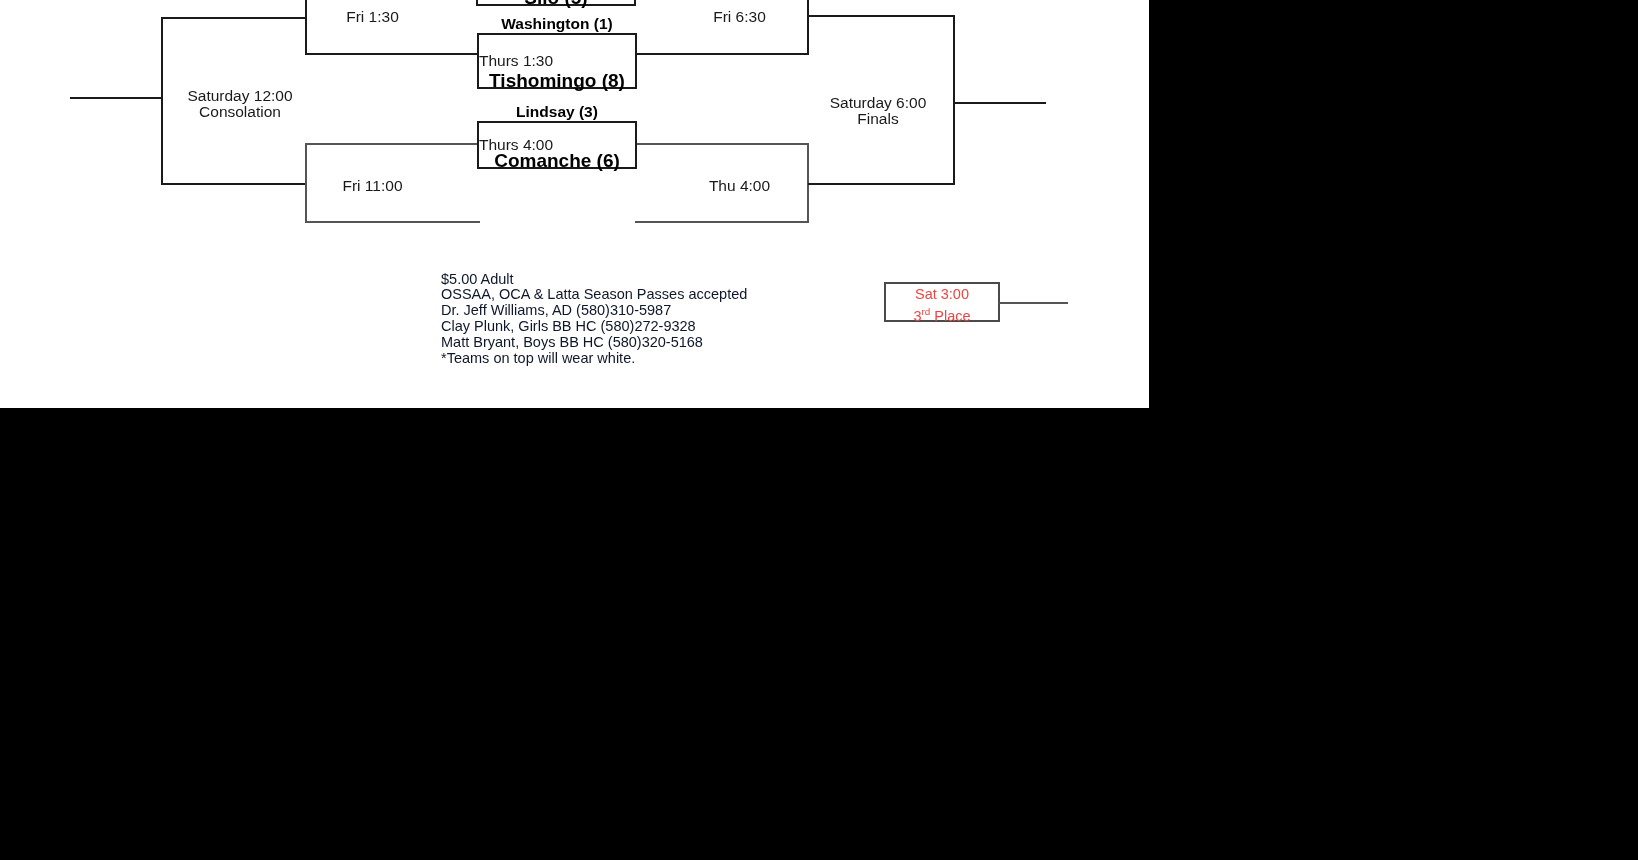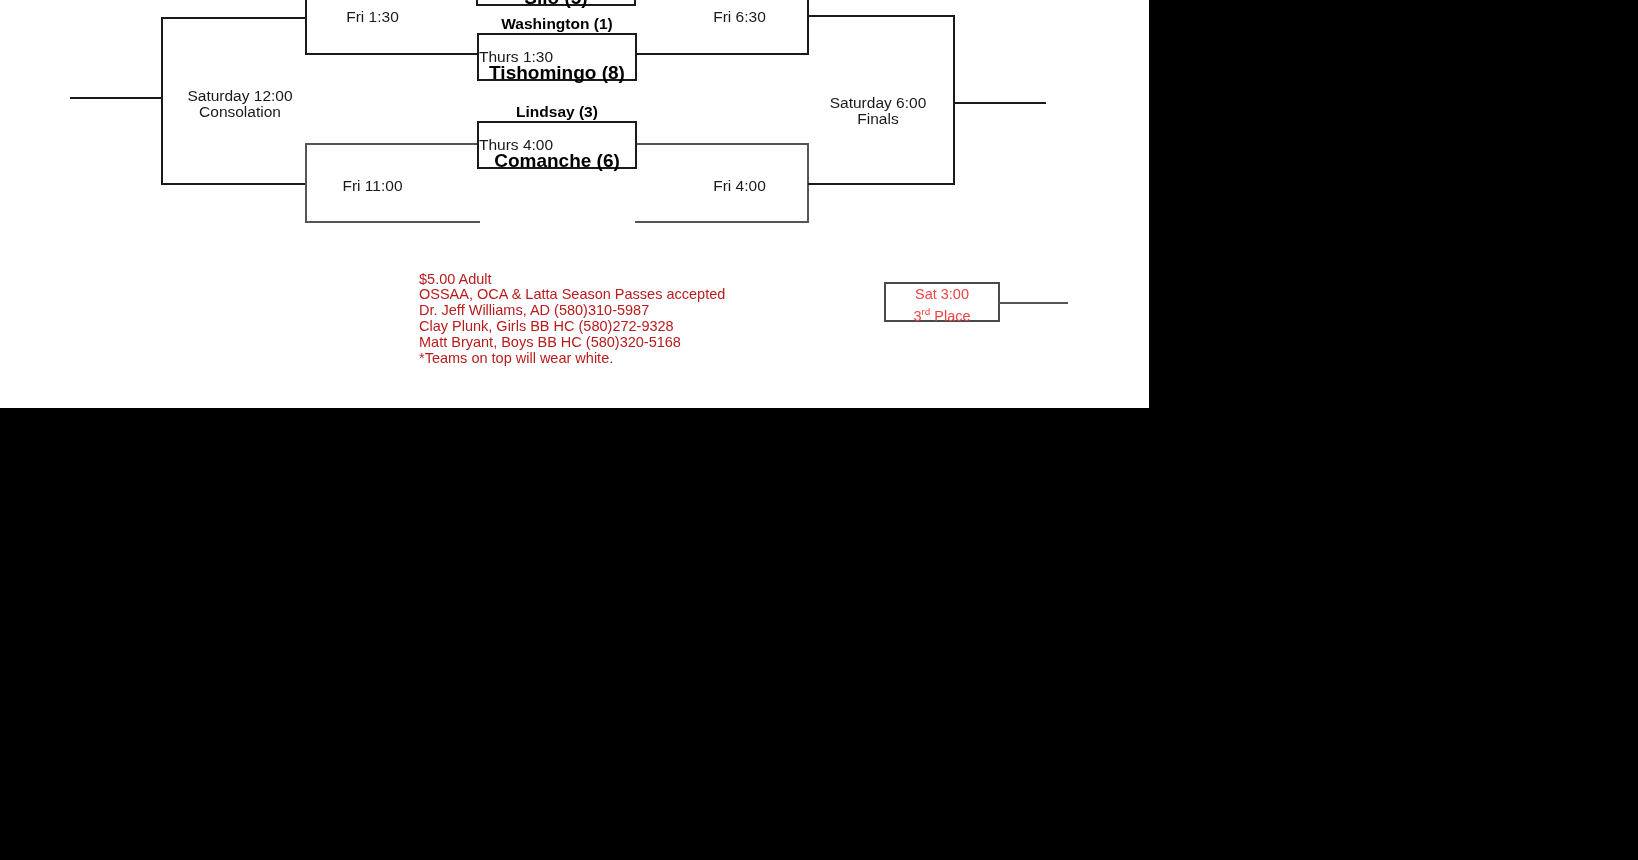--- a/index.html
+++ b/index.html
@@ -110,25 +110,25 @@
     color: #ef4444;
     line-height: 17px;
     white-space: nowrap;
   }
   #third-place-box .tp-line:first-child { margin-top: 2px; }
   sup { font-size: 0.68em; vertical-align: super; }
 
   
   #info-block {
     position: absolute;
-    left: 419px;
+    left: 441px;
     top: 271px;
     font-size: 14.5px;
     line-height: 14.6px;
-    color: #b91c1c;
+    color: #0f172a;
   }
   #info-block div {
     white-space: nowrap;
     padding: 0.6px 0;
   }
 </style>
 </head>
 <body>
 
 <div id="page">
@@ -163,38 +163,38 @@
 
     <div class="round-label" style="left:305px; top:177px; width:135px;">
       <span class="l1">Fri 11:00</span>
     </div>
 
     <div class="round-label" style="left:672px; top:8px; width:135px;">
       <span class="l1">Fri 6:30</span>
     </div>
 
     <div class="round-label" style="left:672px; top:177px; width:135px;">
-      <span class="l1">Fri 4:00</span>
+      <span class="l1">Thu 4:00</span>
     </div>
 
     <div class="vline" style="left:953px; top:15px; height:170px;"></div>
     <div class="hline" style="left:808px; top:15px; width:147px;"></div>
     <div class="hline" style="left:808px; top:183px; width:147px;"></div>
     <div class="hline" style="left:953px; top:102px; width:93px;"></div>
 
     <div class="round-label" style="left:808px; top:95px; width:140px; line-height:16px;">
       <span class="l1">Saturday 6:00</span>
       <span class="l2">Finals</span>
     </div>
 
     <div class="game-box" style="left:476px; top:-34px; width:160px; height:40px;">
       <div class="team-bottom">Silo (5)</div>
     </div>
 
-    <div class="game-box" style="left:477px; top:33px; width:160px; height:48px;">
+    <div class="game-box" style="left:477px; top:33px; width:160px; height:56px;">
       <div class="team-top">Washington (1)</div>
       <div class="game-time">Thurs 1:30</div>
       <div class="team-bottom">Tishomingo (8)</div>
     </div>
 
     <div class="game-box" style="left:477px; top:121px; width:160px; height:48px;">
       <div class="team-top">Lindsay (3)</div>
       <div class="game-time">Thurs 4:00</div>
       <div class="team-bottom">Comanche (6)</div>
     </div>

